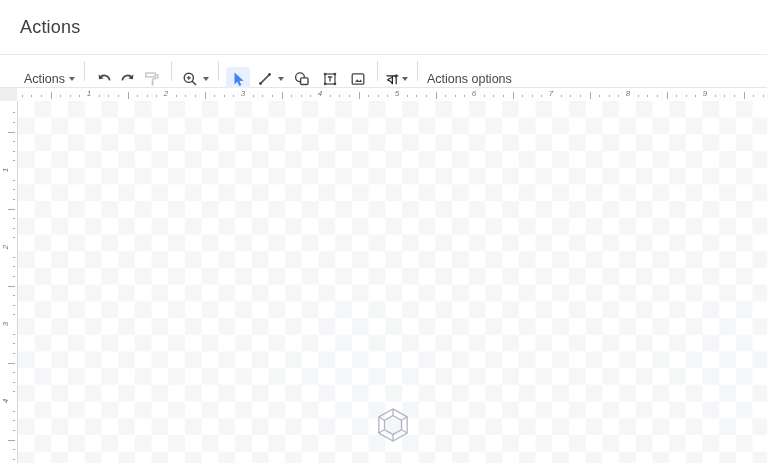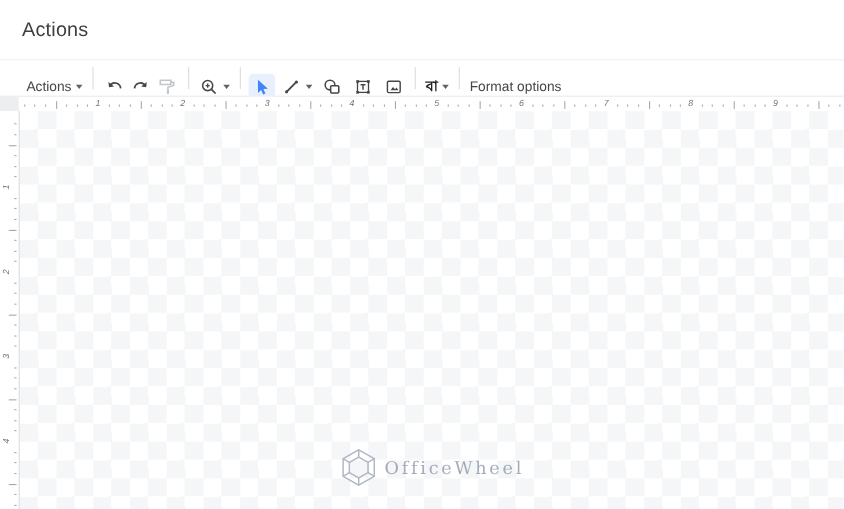--- a/index.html
+++ b/index.html
@@ -156,21 +156,21 @@
     <span class="sep"></span>
 
     <button class="tb-btn">
       <span class="input-tools-glyph">বা</span>
       <span class="caret"></span>
     </button>
 
     <span class="sep"></span>
 
     <button class="tb-btn">
-      <span class="tb-text">Format options</span>
+      <span class="tb-text">Actions options</span>
     </button>
   </div>
 
   <div class="ruler-h" id="ruler-h">
     <div class="corner"></div>
   <i class="tk th-s" style="left: 21.63px;"></i>
       <i class="tk th-s" style="left: 31.25px;"></i>
       <i class="tk th-s" style="left: 40.88px;"></i>
       <i class="tk th-m" style="left: 50.5px;"></i>
       <i class="tk th-s" style="left: 60.13px;"></i>
@@ -289,18 +289,17 @@
         <i class="rnum rnum-v" style="top: 223px;">3</i>
         <i class="rnum rnum-v" style="top: 300px;">4</i>
       </div>
     <div class="canvas">
       <div class="watermark">
         <svg width="34" height="36" viewBox="0 0 36 38" fill="none" stroke="#a2aaba" stroke-width="1.4">
           <path d="M18 2 L33 10.5 V27.5 L18 36 L3 27.5 V10.5 Z"></path>
           <path d="M18 9 L27 14 V24 L18 29 L9 24 V14 Z"></path>
           <path d="M18 2 V9 M33 10.5 L27 14 M33 27.5 L27 24 M18 36 V29 M3 27.5 L9 24 M3 10.5 L9 14"></path>
         </svg>
-        <span class="wm-text">OfficeWheel</span>
       </div>
     </div>
   </div>
 
 </div>
 
 </body></html>

